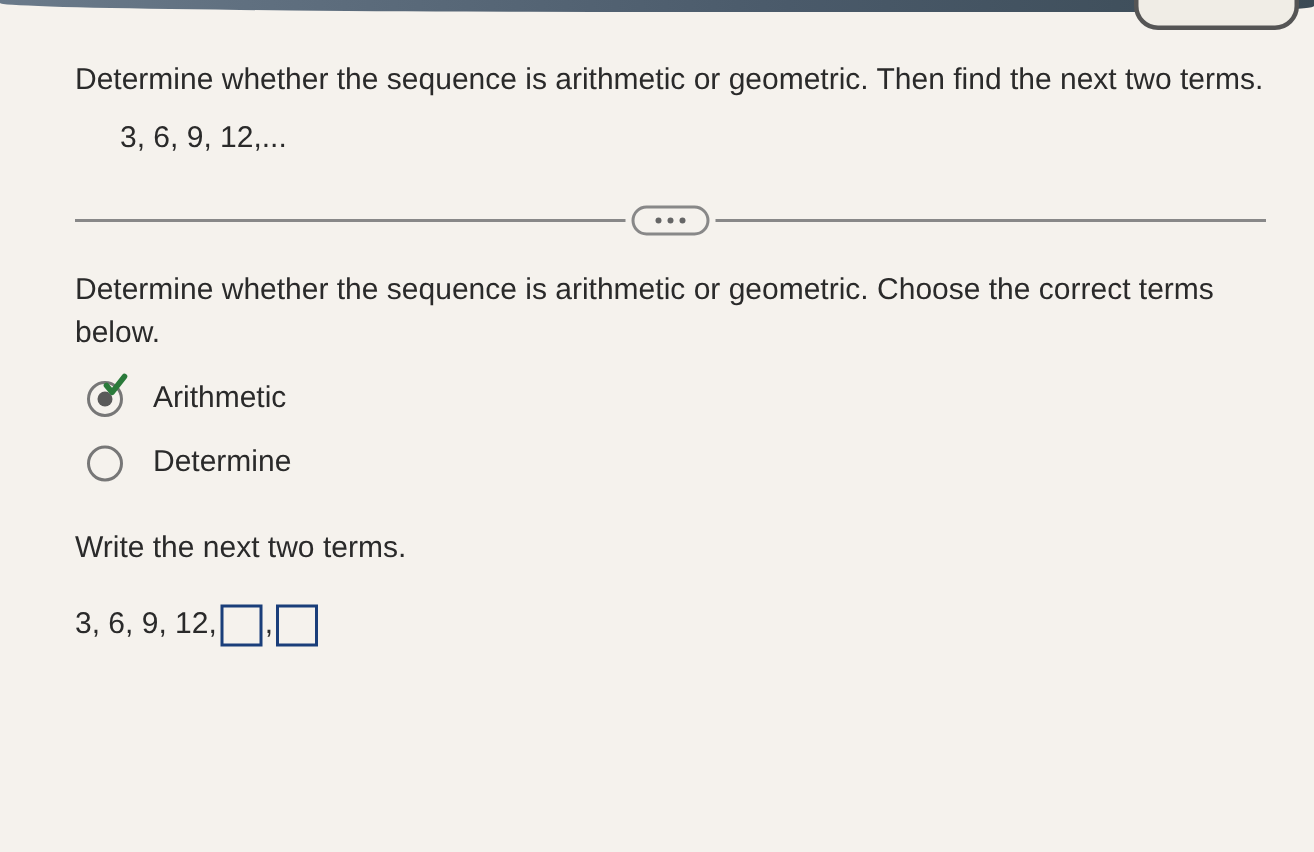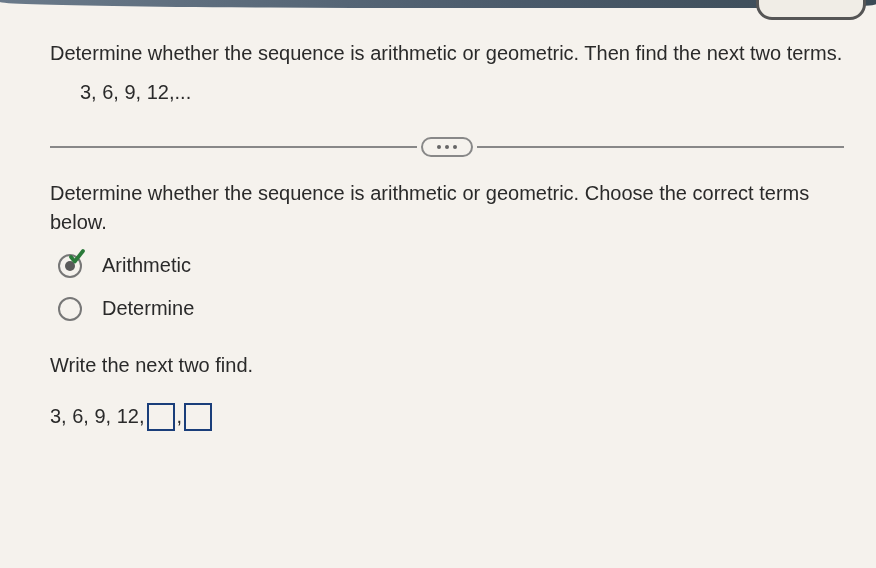--- a/index.html
+++ b/index.html
@@ -121,20 +121,20 @@
       </svg>
     </div>
     <span>Arithmetic</span>
   </div>
   <div class="option-row">
     <div class="radio-outer"></div>
     <span>Determine</span>
   </div>
 </div>
 
-<div class="write-label">Write the next two find.</div>
+<div class="write-label">Write the next two terms.</div>
 
 <div class="fill-row">
   <span>3, 6, 9, 12,</span>
   <span class="box"></span>
   <span>,</span>
   <span class="box"></span>
 </div>
 
 </body></html>

